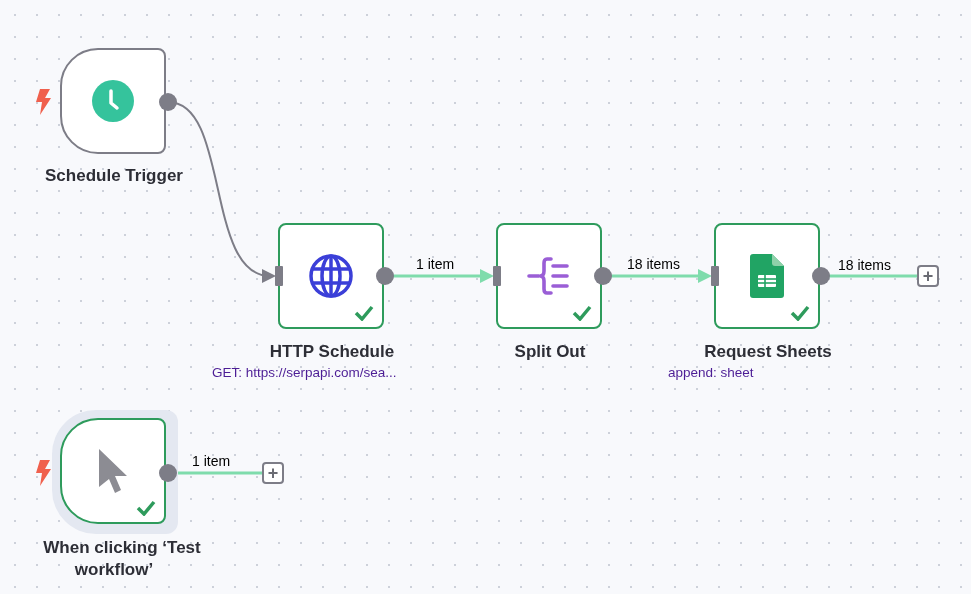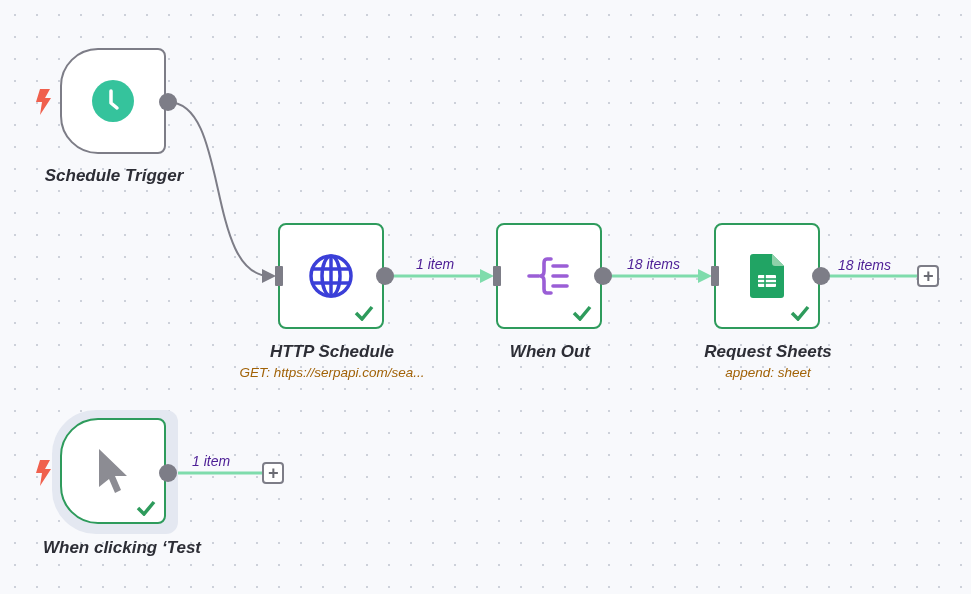--- a/index.html
+++ b/index.html
@@ -4,21 +4,21 @@
 <style>
   html, body { margin: 0; padding: 0; }
   body {
     width: 971px; height: 594px; overflow: hidden; position: relative;
     background-color: #f8f9fc;
     background-image: radial-gradient(circle, #cdd1da 1px, transparent 1.2px);
     background-size: 22px 22px;
     background-position: 4px 4px;
     font-family: "Liberation Sans", "DejaVu Sans", sans-serif;
   }
-  #canvas { position: absolute; left: 0; top: 0; width: 905px; height: 594px; font-style: italic; }
+  #canvas { position: absolute; left: 0; top: 0; width: 905px; height: 594px; }
   svg.edges { position: absolute; left: 0; top: 0; pointer-events: none; }
   .node {
     position: absolute; width: 106px; height: 106px; background: #ffffff;
     border: 2px solid #2e9b5c; border-radius: 8px; box-sizing: border-box;
   }
   .node.trigger { border-radius: 38px 8px 8px 38px; }
   .node.idle { border-color: #7d7d87; }
   .node .icon { position: absolute; left: 50%; top: 50%; transform: translate(-50%, -50%); }
   .node .check { position: absolute; right: 8px; bottom: 6px; }
   .in-handle {
@@ -27,24 +27,24 @@
   }
   .out-handle {
     position: absolute; width: 18px; height: 18px; background: #7d7d87;
     border-radius: 50%;
   }
   .label {
     position: absolute; text-align: center; color: #2d2e36;
     font-size: 17px; font-weight: 600; line-height: 22px;
   }
   .sublabel {
-    position: absolute; text-align: center; color: #a16207; font-size: 13.5px; line-height: 16px; white-space: nowrap;
+    position: absolute; color: #4c1d95; font-size: 13.5px; line-height: 16px; white-space: nowrap;
   }
   .edge-label {
-    position: absolute; color: #4c1d95; font-size: 14px; line-height: 16px; white-space: nowrap;
+    position: absolute; color: #000000; font-size: 14px; line-height: 16px; white-space: nowrap;
   }
   .plus-btn {
     position: absolute; width: 22px; height: 22px; border: 2px solid #7d7d87; border-radius: 4px;
     box-sizing: border-box; background: #ffffff; color: #6a6b73; font-size: 18px; font-weight: 700;
     display: flex; align-items: center; justify-content: center; line-height: 1;
   }
   .bolt { position: absolute; }
   .selected-halo {
     position: absolute; background: #e4e8f1; border-radius: 44px 12px 12px 44px;
   }
@@ -111,21 +111,21 @@
         <line x1="26" y1="20" x2="40" y2="20"></line>
         <line x1="26" y1="30" x2="40" y2="30"></line>
       </g>
     </svg>
     <svg class="check" width="20" height="16" viewBox="0 0 20 16">
       <path d="M2 8 L8 14 L18 2" stroke="#2e9b5c" stroke-width="3.5" fill="none"></path>
     </svg>
   </div>
   <div class="in-handle" style="left:493px;top:266px"></div>
   <div class="out-handle" style="left:594px;top:267px"></div>
-  <div class="label" style="left:450px;top:341px;width:200px">When Out</div>
+  <div class="label" style="left:450px;top:341px;width:200px">Split Out</div>
   <div class="edge-label" style="left:627px;top:256px">18 items</div>
 
   <div class="node" style="left:714px;top:223px">
     <svg class="icon" width="34" height="44" viewBox="0 0 34 44">
       <path d="M3 0 H22 L34 12 V41 Q34 44 31 44 H3 Q0 44 0 41 V3 Q0 0 3 0 Z" fill="#21a464"></path>
       <path d="M22 0 L34 12 H25 Q22 12 22 9 Z" fill="#8ed1a9"></path>
       <g fill="#ffffff">
         <rect x="8" y="21" width="18" height="12" rx="1"></rect>
       </g>
       <g stroke="#21a464" stroke-width="1.6">
@@ -152,16 +152,17 @@
   <div class="node trigger" style="left:60px;top:418px">
     <svg class="icon" width="32" height="46" viewBox="0 0 32 46">
       <path d="M2 1 L30 28 L18 28 L24 42 L18 45 L12 31 L2 39 Z" fill="#8c8c93"></path>
     </svg>
     <svg class="check" width="20" height="16" viewBox="0 0 20 16">
       <path d="M2 8 L8 14 L18 2" stroke="#2e9b5c" stroke-width="3.5" fill="none"></path>
     </svg>
   </div>
   <div class="out-handle" style="left:159px;top:464px"></div>
   <div class="label" style="left:22px;top:537px;width:200px">When clicking ‘Test</div>
+  <div class="label" style="left:14px;top:559px;width:200px">workflow’</div>
   <div class="edge-label" style="left:192px;top:453px">1 item</div>
   <div class="plus-btn" style="left:262px;top:462px">+</div>
 
 </div>
 
 </body></html>

